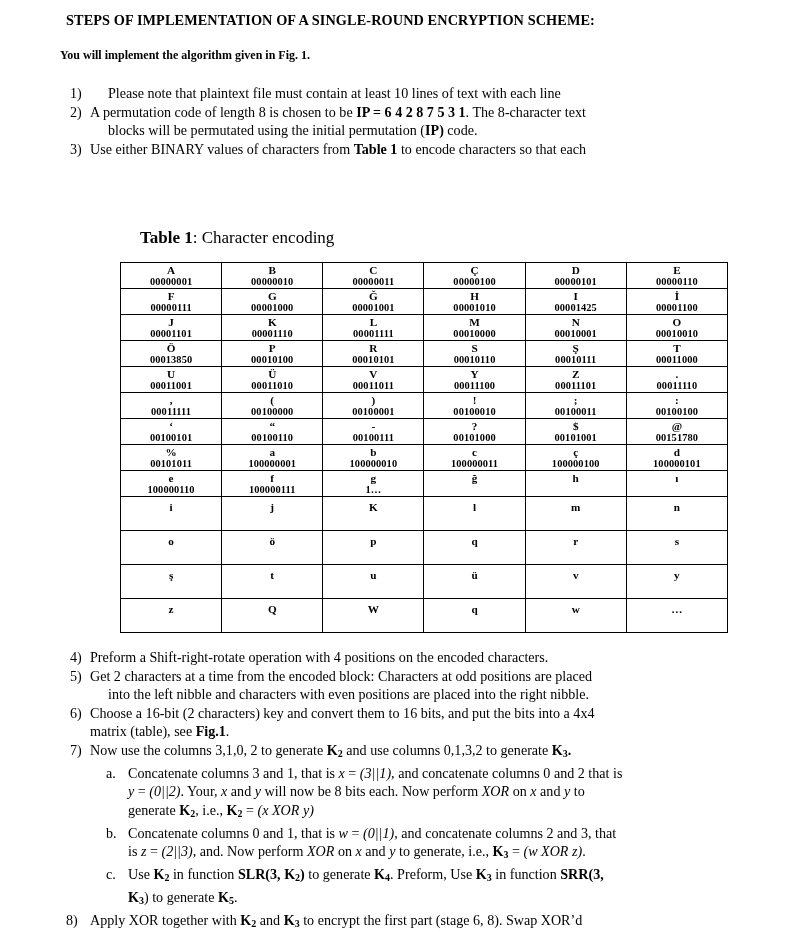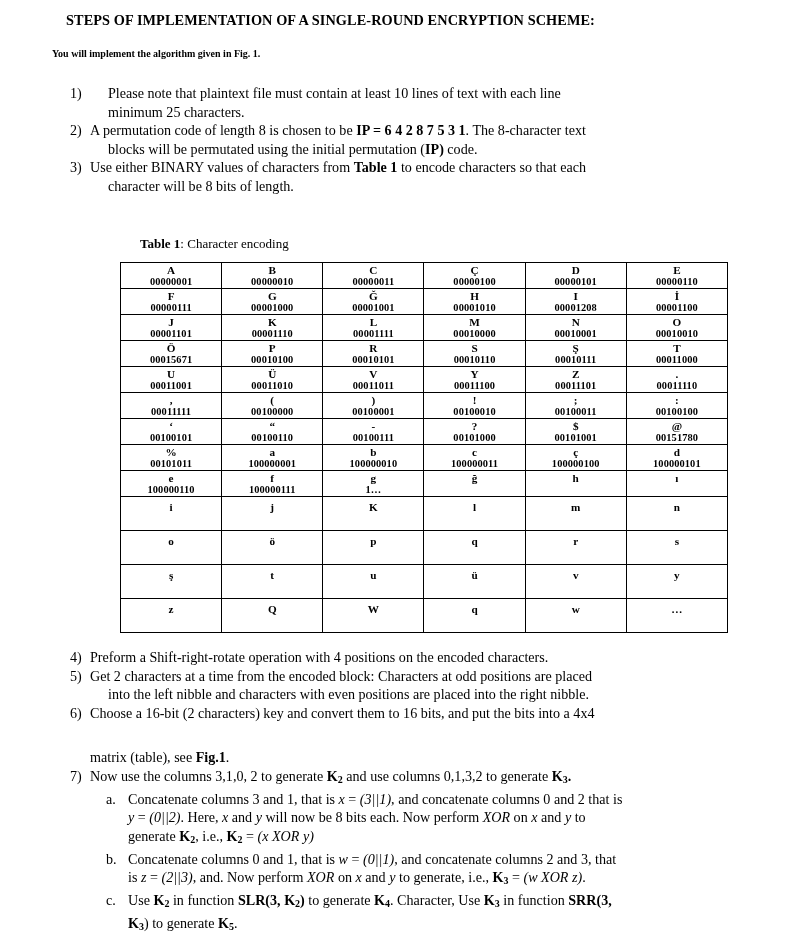--- a/index.html
+++ b/index.html
@@ -27,23 +27,23 @@
     position: absolute;
     left: 66px;
     top: 12px;
     font-size: 14.3px;
     font-weight: bold;
     letter-spacing: 0.08px;
     white-space: nowrap;
   }
   .subtitle {
     position: absolute;
-    left: 52px;
+    left: 60px;
     top: 48px;
-    font-size: 10px;
+    font-size: 12px;
     font-weight: bold;
     white-space: nowrap;
   }
 
   
   .list-block {
     position: absolute;
     left: 62px;
     width: 690px;
   }
@@ -56,21 +56,21 @@
     text-align: left;
   }
   .li .marker {
     position: absolute;
     left: 8px;
     top: 0;
   }
   .li .marker.wide { left: 4px; }
   .li .body { display: block; text-indent: 0; }
   .li .body .cont { display: block; padding-left: 18px; }
-  .li .body .cont0 { display: block; padding-left: 0px; margin-top: 26px; }
+  .li .body .cont0 { display: block; padding-left: 0px; }
 
   .sub {
     position: relative;
     font-size: 14.1px;
     line-height: 18.6px;
     padding-left: 66px;
     margin: 0;
   }
   .sub .marker {
     position: absolute;
@@ -80,22 +80,22 @@
   .sub .cont { display: block; }
 
   b, .b { font-weight: bold; }
   i, .i { font-style: italic; }
   .sub2 { font-size: 10px; vertical-align: -0.22em; font-weight: bold; }
 
   
   .table-caption {
     position: absolute;
     left: 140px;
-    top: 236px;
-    font-size: 13px;
+    top: 228px;
+    font-size: 17px;
     white-space: nowrap;
   }
 
   
   .char-table {
     position: absolute;
     left: 120px;
     top: 262px;
     width: 608px;
     border-collapse: collapse;
@@ -135,37 +135,35 @@
 
   <div class="title">STEPS OF IMPLEMENTATION OF A SINGLE-ROUND ENCRYPTION SCHEME:</div>
   <div class="subtitle">You will implement the algorithm given in Fig. 1.</div>
 
   <div class="list-block" style="top: 84px;">
 
     <p class="li">
       <span class="marker">1)</span>
       <span class="body">
         <span class="cont">Please note that plaintext file must contain at least 10 lines of text with each line</span>
-        <span class="cont">minimum 25 characters.</span>
       </span>
     </p>
 
     <p class="li">
       <span class="marker">2)</span>
       <span class="body">
         <span>A permutation code of length 8 is chosen to be </span><b>IP = 6 4 2 8 7 5 3 1</b><span>. The 8-character text</span>
         <span class="cont"><span>blocks will be permutated using the initial permutation (</span><b>IP)</b><span> code.</span></span>
       </span>
     </p>
 
     <p class="li">
       <span class="marker">3)</span>
       <span class="body">
         <span>Use either BINARY values of characters from </span><b>Table 1</b><span> to encode characters so that each</span>
-        <span class="cont">character will be 8 bits of length.</span>
       </span>
     </p>
 
   </div>
 
   <div class="table-caption">
     <b>Table 1</b><span>: Character encoding</span>
   </div>
 
   <table class="char-table">
@@ -210,21 +208,21 @@
         <td>
             <span class="ch">Ğ</span>
             <span class="code">00001001</span>
           </td>
         <td>
             <span class="ch">H</span>
             <span class="code">00001010</span>
           </td>
         <td>
             <span class="ch">I</span>
-            <span class="code">00001208</span>
+            <span class="code">00001425</span>
           </td>
         <td>
             <span class="ch">İ</span>
             <span class="code">00001100</span>
           </td>
       </tr>
 
       <tr>
         <td>
             <span class="ch">J</span>
@@ -248,21 +246,21 @@
           </td>
         <td>
             <span class="ch">O</span>
             <span class="code">00010010</span>
           </td>
       </tr>
 
       <tr>
         <td>
             <span class="ch">Ö</span>
-            <span class="code">00015671</span>
+            <span class="code">00013850</span>
           </td>
         <td>
             <span class="ch">P</span>
             <span class="code">00010100</span>
           </td>
         <td>
             <span class="ch">R</span>
             <span class="code">00010101</span>
           </td>
         <td>
@@ -551,33 +549,33 @@
     <p class="li">
       <span class="marker">7)</span>
       <span class="body">
         <span>Now use the columns 3,1,0, 2 to generate </span><b><span>K</span><span class="sub2">2</span></b><span> and use columns 0,1,3,2 to generate </span><b><span>K</span><span class="sub2">3</span></b><b>.</b>
       </span>
     </p>
 
     <p class="sub">
       <span class="marker">a.</span>
       <span>Concatenate columns 3 and 1, that is </span><i>x</i><span> = </span><i>(3||1)</i><span>, and concatenate columns 0 and 2 that is</span>
-      <span class="cont"><i>y</i><span> = </span><i>(0||2)</i><span>. Here, </span><i>x</i><span> and </span><i>y</i><span> will now be 8 bits each. Now perform </span><i>XOR</i><span> on </span><i>x</i><span> and </span><i>y</i><span> to</span></span>
+      <span class="cont"><i>y</i><span> = </span><i>(0||2)</i><span>. Your, </span><i>x</i><span> and </span><i>y</i><span> will now be 8 bits each. Now perform </span><i>XOR</i><span> on </span><i>x</i><span> and </span><i>y</i><span> to</span></span>
       <span class="cont"><span>generate </span><b><span>K</span><span class="sub2">2</span></b><span>, i.e., </span><b><span>K</span><span class="sub2">2</span></b><span> = </span><i>(x XOR y)</i></span>
     </p>
 
     <p class="sub">
       <span class="marker">b.</span>
       <span>Concatenate columns 0 and 1, that is </span><i>w</i><span> = </span><i>(0||1)</i><span>, and concatenate columns 2 and 3, that</span>
       <span class="cont"><span>is </span><i>z</i><span> = </span><i>(2||3)</i><span>, and. Now perform </span><i>XOR</i><span> on </span><i>x</i><span> and </span><i>y</i><span> to generate, i.e., </span><b><span>K</span><span class="sub2">3</span></b><span> = </span><i>(w XOR z)</i><span>.</span></span>
     </p>
 
     <p class="sub">
       <span class="marker">c.</span>
-      <span>Use </span><b><span>K</span><span class="sub2">2</span></b><span> in function </span><b><span>SLR(3, K</span><span class="sub2">2</span><span>)</span></b><span> to generate </span><b><span>K</span><span class="sub2">4</span></b><span>. Character, Use </span><b><span>K</span><span class="sub2">3</span></b><span> in function </span><b>SRR(3,</b>
+      <span>Use </span><b><span>K</span><span class="sub2">2</span></b><span> in function </span><b><span>SLR(3, K</span><span class="sub2">2</span><span>)</span></b><span> to generate </span><b><span>K</span><span class="sub2">4</span></b><span>. Preform, Use </span><b><span>K</span><span class="sub2">3</span></b><span> in function </span><b>SRR(3,</b>
       <span class="cont"><b><span>K</span><span class="sub2">3</span></b><span>) to generate </span><b><span>K</span><span class="sub2">5</span></b><span>.</span></span>
     </p>
 
     <p class="li">
       <span class="marker wide">8)</span>
       <span class="body">
         <span> Apply XOR together with </span><b><span>K</span><span class="sub2">2</span></b><span> and </span><b><span>K</span><span class="sub2">3</span></b><span> to encrypt the first part (stage 6, 8). Swap XOR’d</span>
         
       </span>
     </p>

